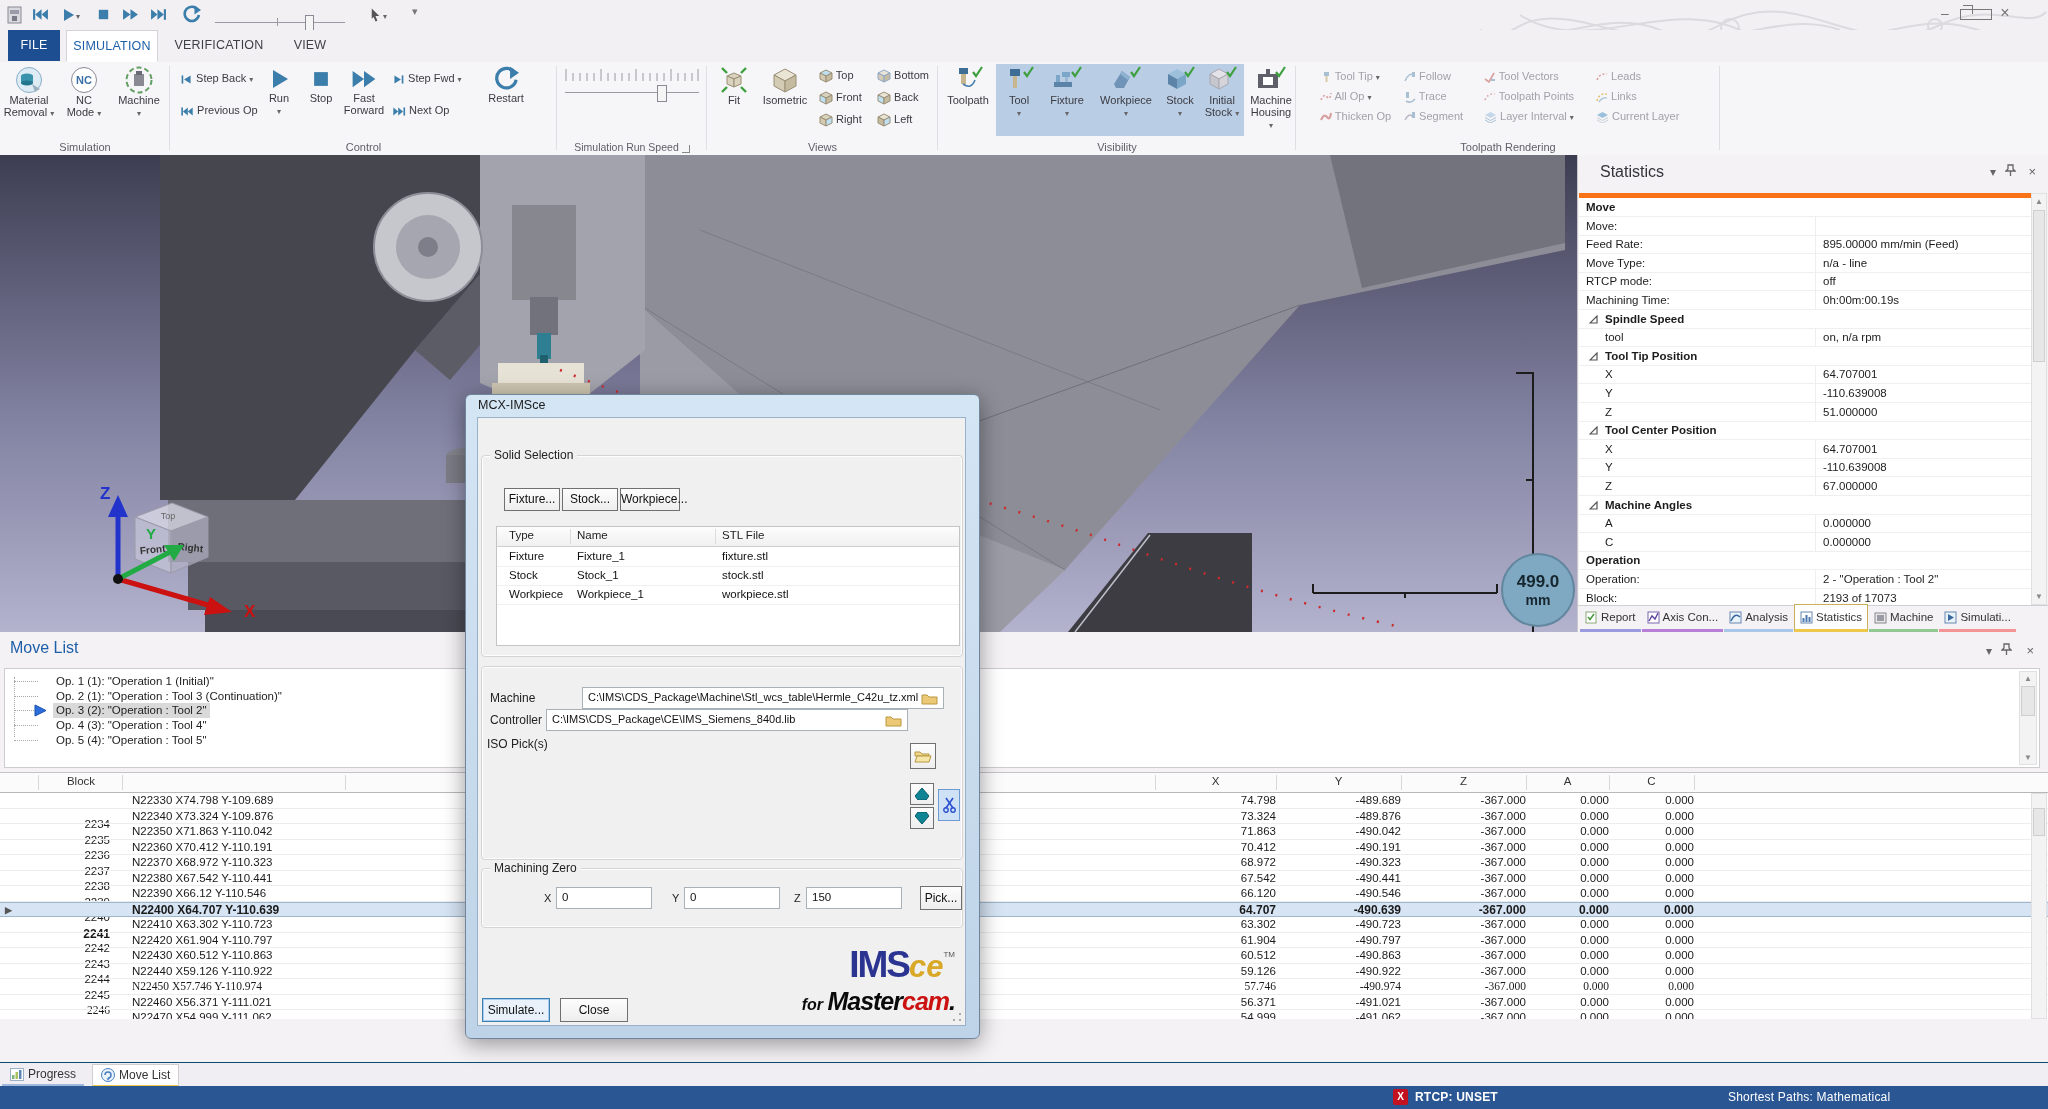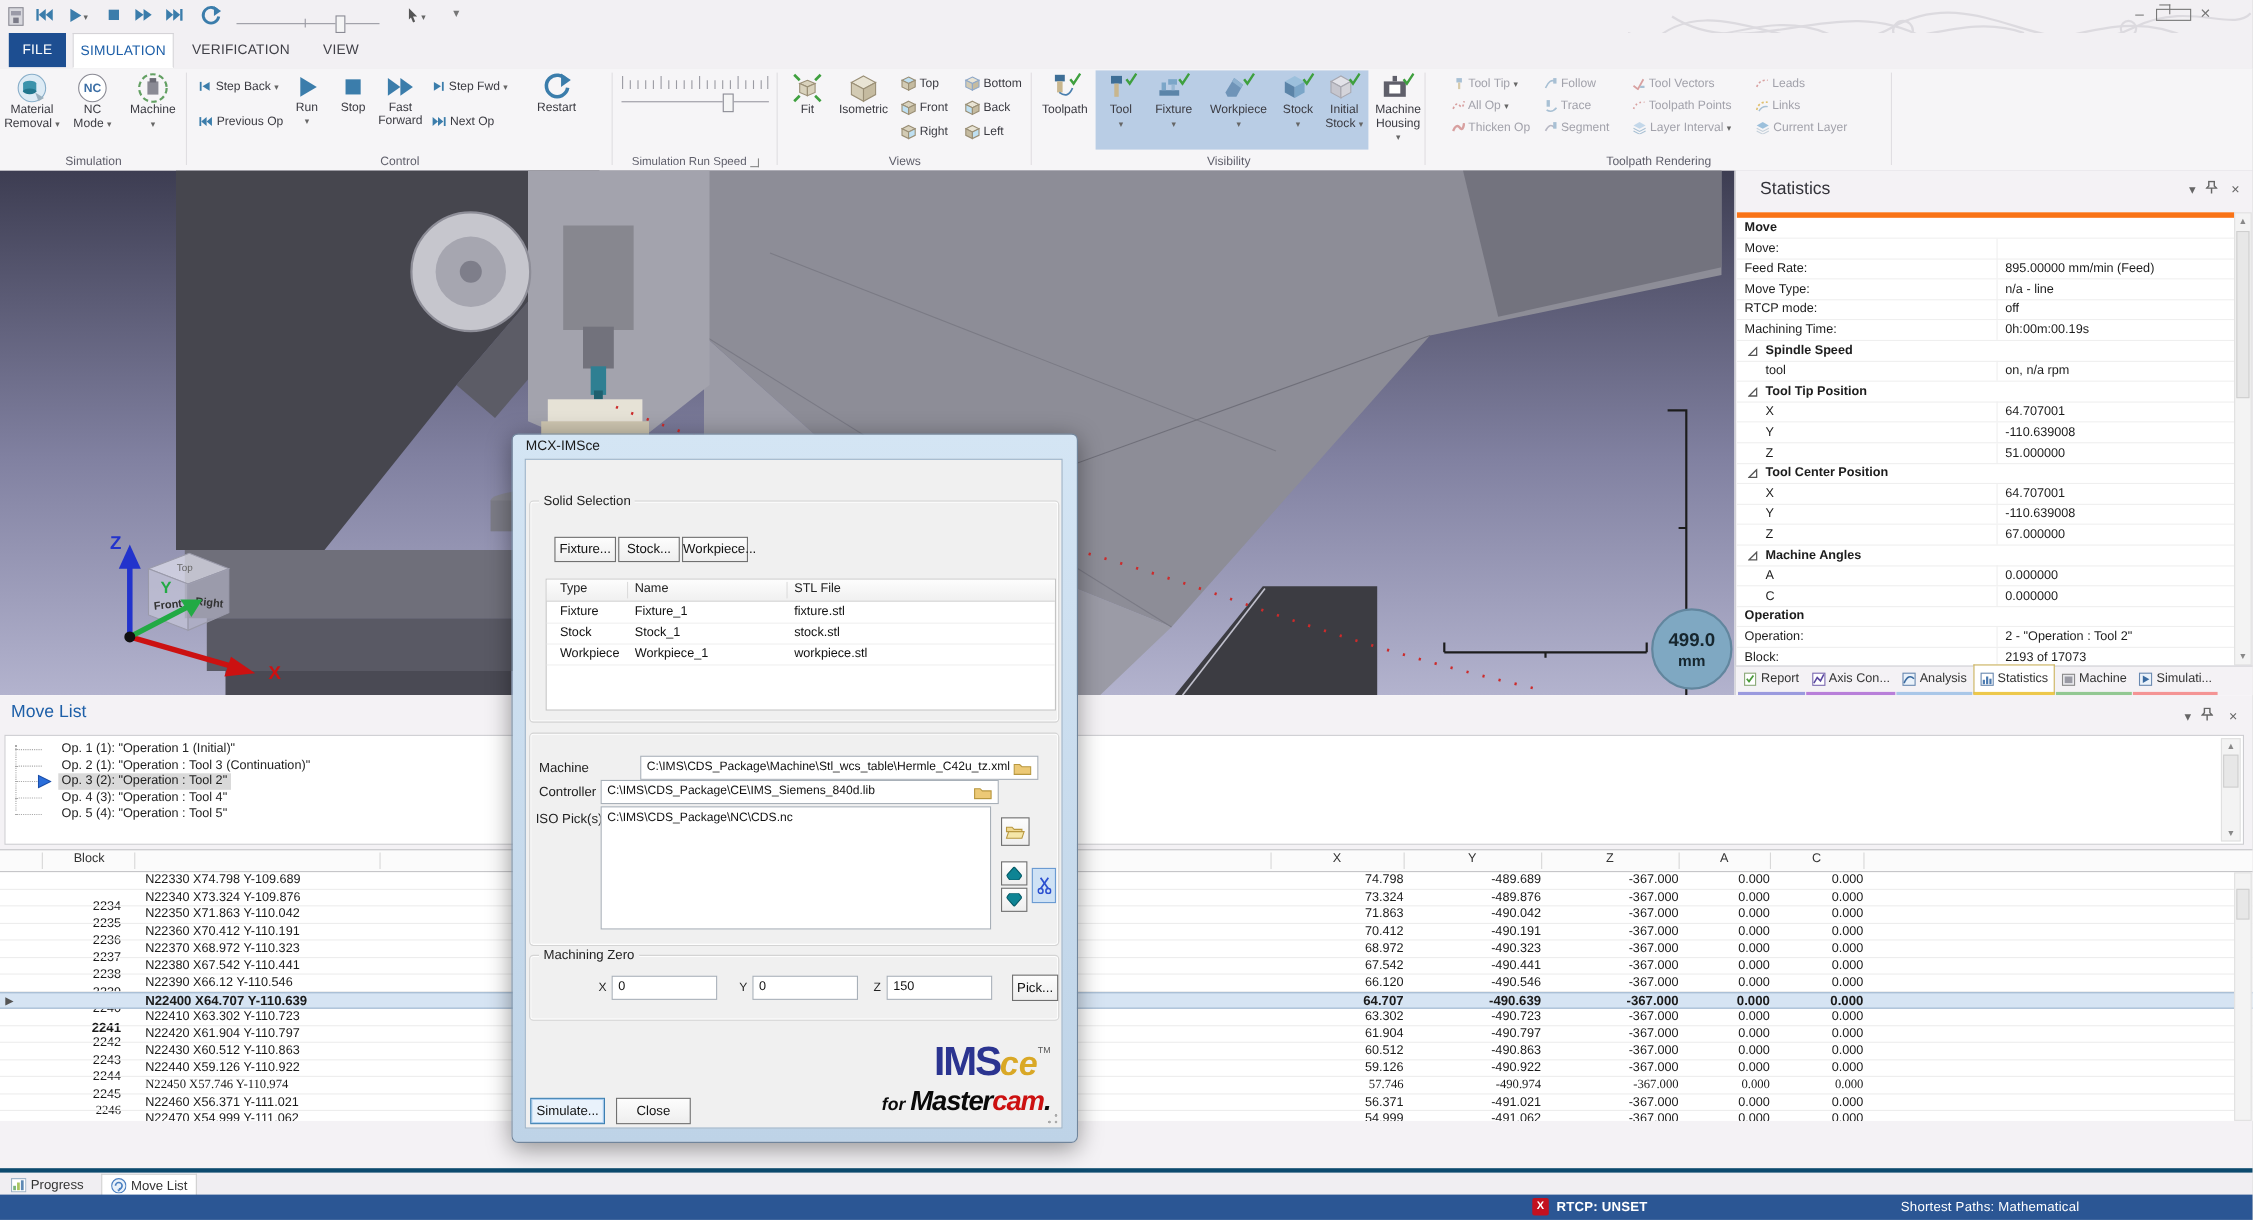--- a/index.html
+++ b/index.html
@@ -67,21 +67,21 @@
   .mrow .code{left:132px;}
   .mrow .cx{left:1156px;width:120px;text-align:right;}
   .mrow .cy{left:1277px;width:124px;text-align:right;}
   .mrow .cz{left:1402px;width:124px;text-align:right;}
   .mrow .ca{left:1527px;width:82px;text-align:right;}
   .mrow .cc{left:1610px;width:84px;text-align:right;}
   .mrow.sel{background:#d6e4f3;border-top:1px solid #9fb6cf;border-bottom:1px solid #9fb6cf;font-weight:bold;font-size:12px;}
   .mrow .mark{left:5px;color:#555;font-size:9px;}
   .mscroll{position:absolute;right:1px;width:16px;background:#f3f3f3;border:1px solid #e0e0e0;box-sizing:border-box;font-size:8px;color:#888;text-align:center;}
   
-  .btabs{left:0;top:1062px;width:2048px;height:24px;background:#f0eef2;border-top:4px solid #0c4a6e;}
+  .btabs{left:0;top:1062px;width:2048px;height:24px;background:#f0eef2;border-top:1px solid #0c4a6e;}
   .btab{position:absolute;top:1px;height:20px;display:flex;align-items:center;gap:4px;padding:0 8px;font-size:12px;color:#333;border-bottom:3px solid #9fb8dc;}
   .btab.active{background:#fff;border:1px solid #cfcfcf;border-bottom:3px solid #edc84b;}
   .statusbar{left:0;top:1086px;width:2048px;height:23px;background:#2b5694;color:#fff;font-size:12px;}
   .statusbar .itm{position:absolute;top:4px;font-weight:bold;letter-spacing:.2px;}
   .badge{position:absolute;left:1393px;top:3px;width:15px;height:16px;background:#c3111f;color:#fff;font-size:10px;font-weight:bold;text-align:center;line-height:16px;border-radius:2px;}
   
   .dialog{left:465px;top:394px;width:513px;height:643px;background:linear-gradient(#d4e5f4,#bed3e7);border:1px solid #70859c;border-radius:6px;box-shadow:0 5px 22px rgba(0,0,0,.4);z-index:30;}
   .dialog .dtitle{position:absolute;left:12px;top:3px;font-size:12.5px;color:#1a1a1a;}
   .dclient{position:absolute;left:11px;top:22px;width:489px;height:609px;background:#f0f0f0;border:1px solid #98b1c8;box-sizing:border-box;}
   .menubar{position:absolute;left:0;top:0;width:100%;height:20px;background:#fff;border-bottom:1px solid #e4e4e4;font-size:12.5px;color:#111;}
@@ -978,21 +978,20 @@
               <path d="M1,3 h5 l2,2 h8 v7 h-15 z" fill="#ecc976" stroke="#b89840"></path>
             </svg>
         </div>
         <div class="dlbl" style="left:8px;top:46px;">Controller</div>
         <div class="dfield" style="left:64px;top:42px;width:362px;height:22px;"><span>C:\IMS\CDS_Package\CE\IMS_Siemens_840d.lib</span>
           <svg class="i" style="position:absolute;right:5px;top:4px;" width="17" height="13">
               <path d="M1,3 h5 l2,2 h8 v7 h-15 z" fill="#ecc976" stroke="#b89840"></path>
             </svg>
         </div>
         <div class="dlbl" style="left:5px;top:70px;">ISO Pick(s)</div>
-        <div class="dfield" style="left:64px;top:66px;width:355px;height:112px;"><span>C:\IMS\CDS_Package\NC\CDS.nc</span></div>
         <div class="dbtn" style="left:428px;top:76px;width:26px;height:26px;">
           <svg class="i" style="margin-top:5px;" width="18" height="14">
               <path d="M1,3 h5 l2,2 h7 v2 h-14 z" fill="#f0d890" stroke="#b89840"></path>
               <path d="M3,7 h14 l-2,6 h-14 z" fill="#f5e6a8" stroke="#b89840"></path>
             </svg>
         </div>
         <div class="dbtn" style="left:428px;top:116px;width:24px;height:22px;"><svg class="i" style="margin-top:4px;" width="14" height="12">
               <polygon points="7,0 14,8 11,12 3,12 0,8" fill="#0e8494" stroke="#055a66"></polygon>
             </svg></div>
         <div class="dbtn" style="left:428px;top:140px;width:24px;height:22px;"><svg class="i" style="margin-top:4px;" width="14" height="12">

